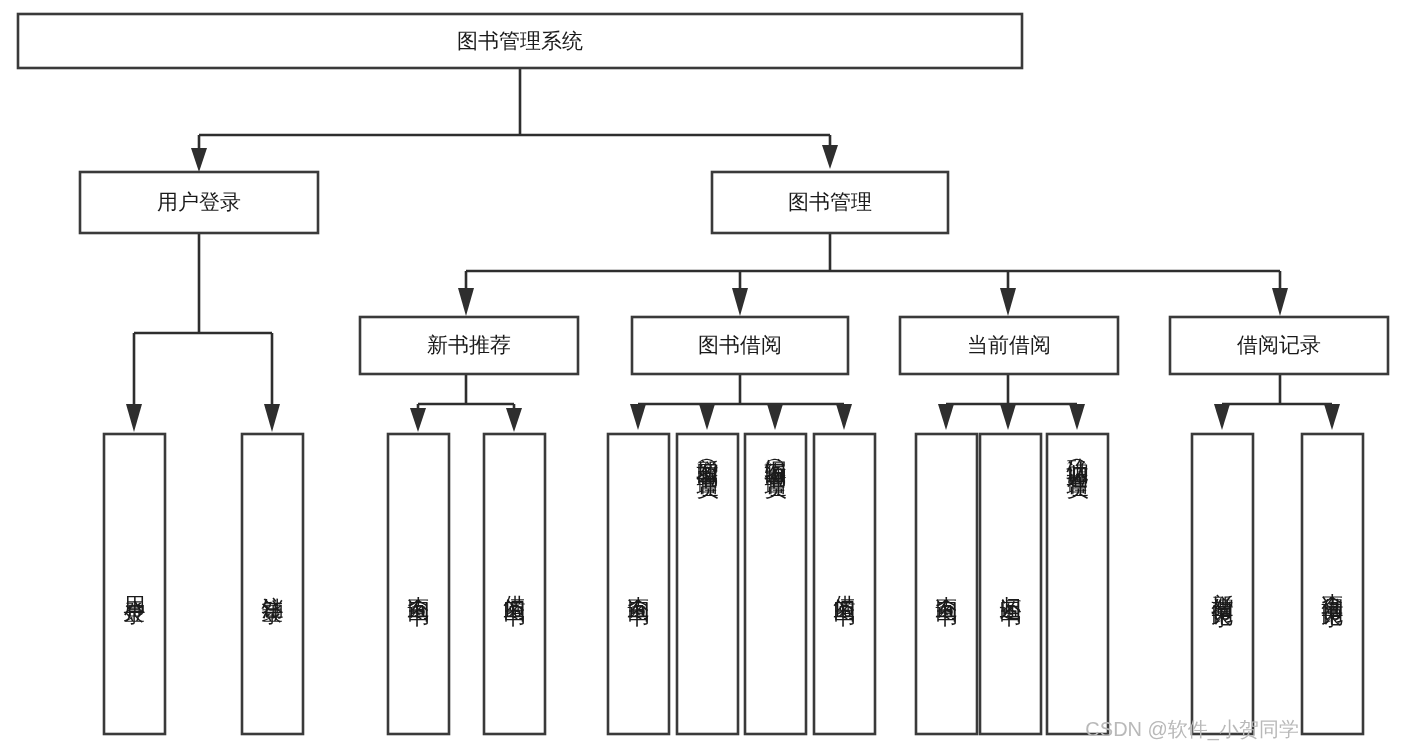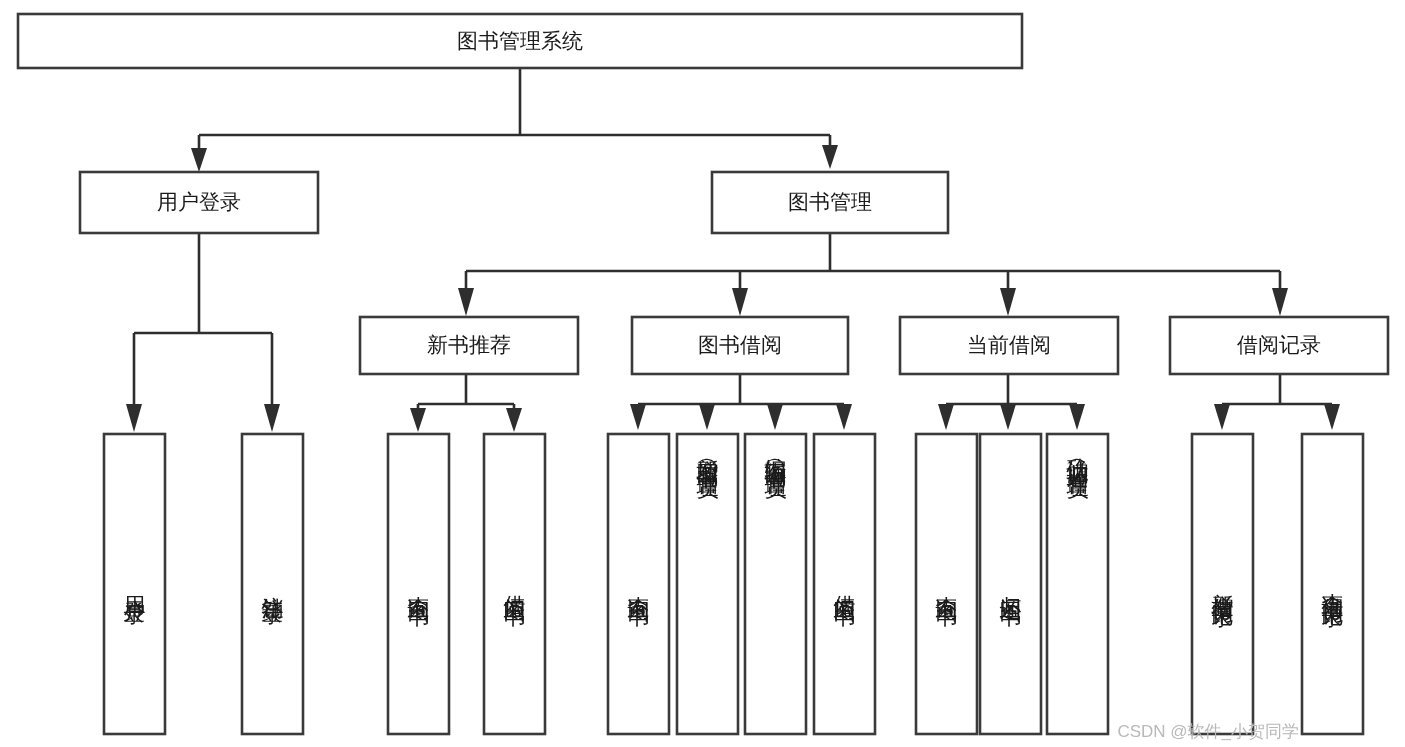--- a/index.html
+++ b/index.html
@@ -48,21 +48,21 @@
     dominant-baseline: middle;
   }
   .label-h {
     font-size: 21px;
   }
   .watermark {
     position: absolute;
     right: 8px;
     bottom: 4px;
     font-family: "Liberation Sans", "DejaVu Sans", sans-serif;
-    font-size: 17px;
+    font-size: 20px;
     color: #b9b9b9;
     white-space: nowrap;
     pointer-events: none;
     user-select: none;
   }
 </style>
 </head>
 <body>
 
 <div id="diagram-root">

